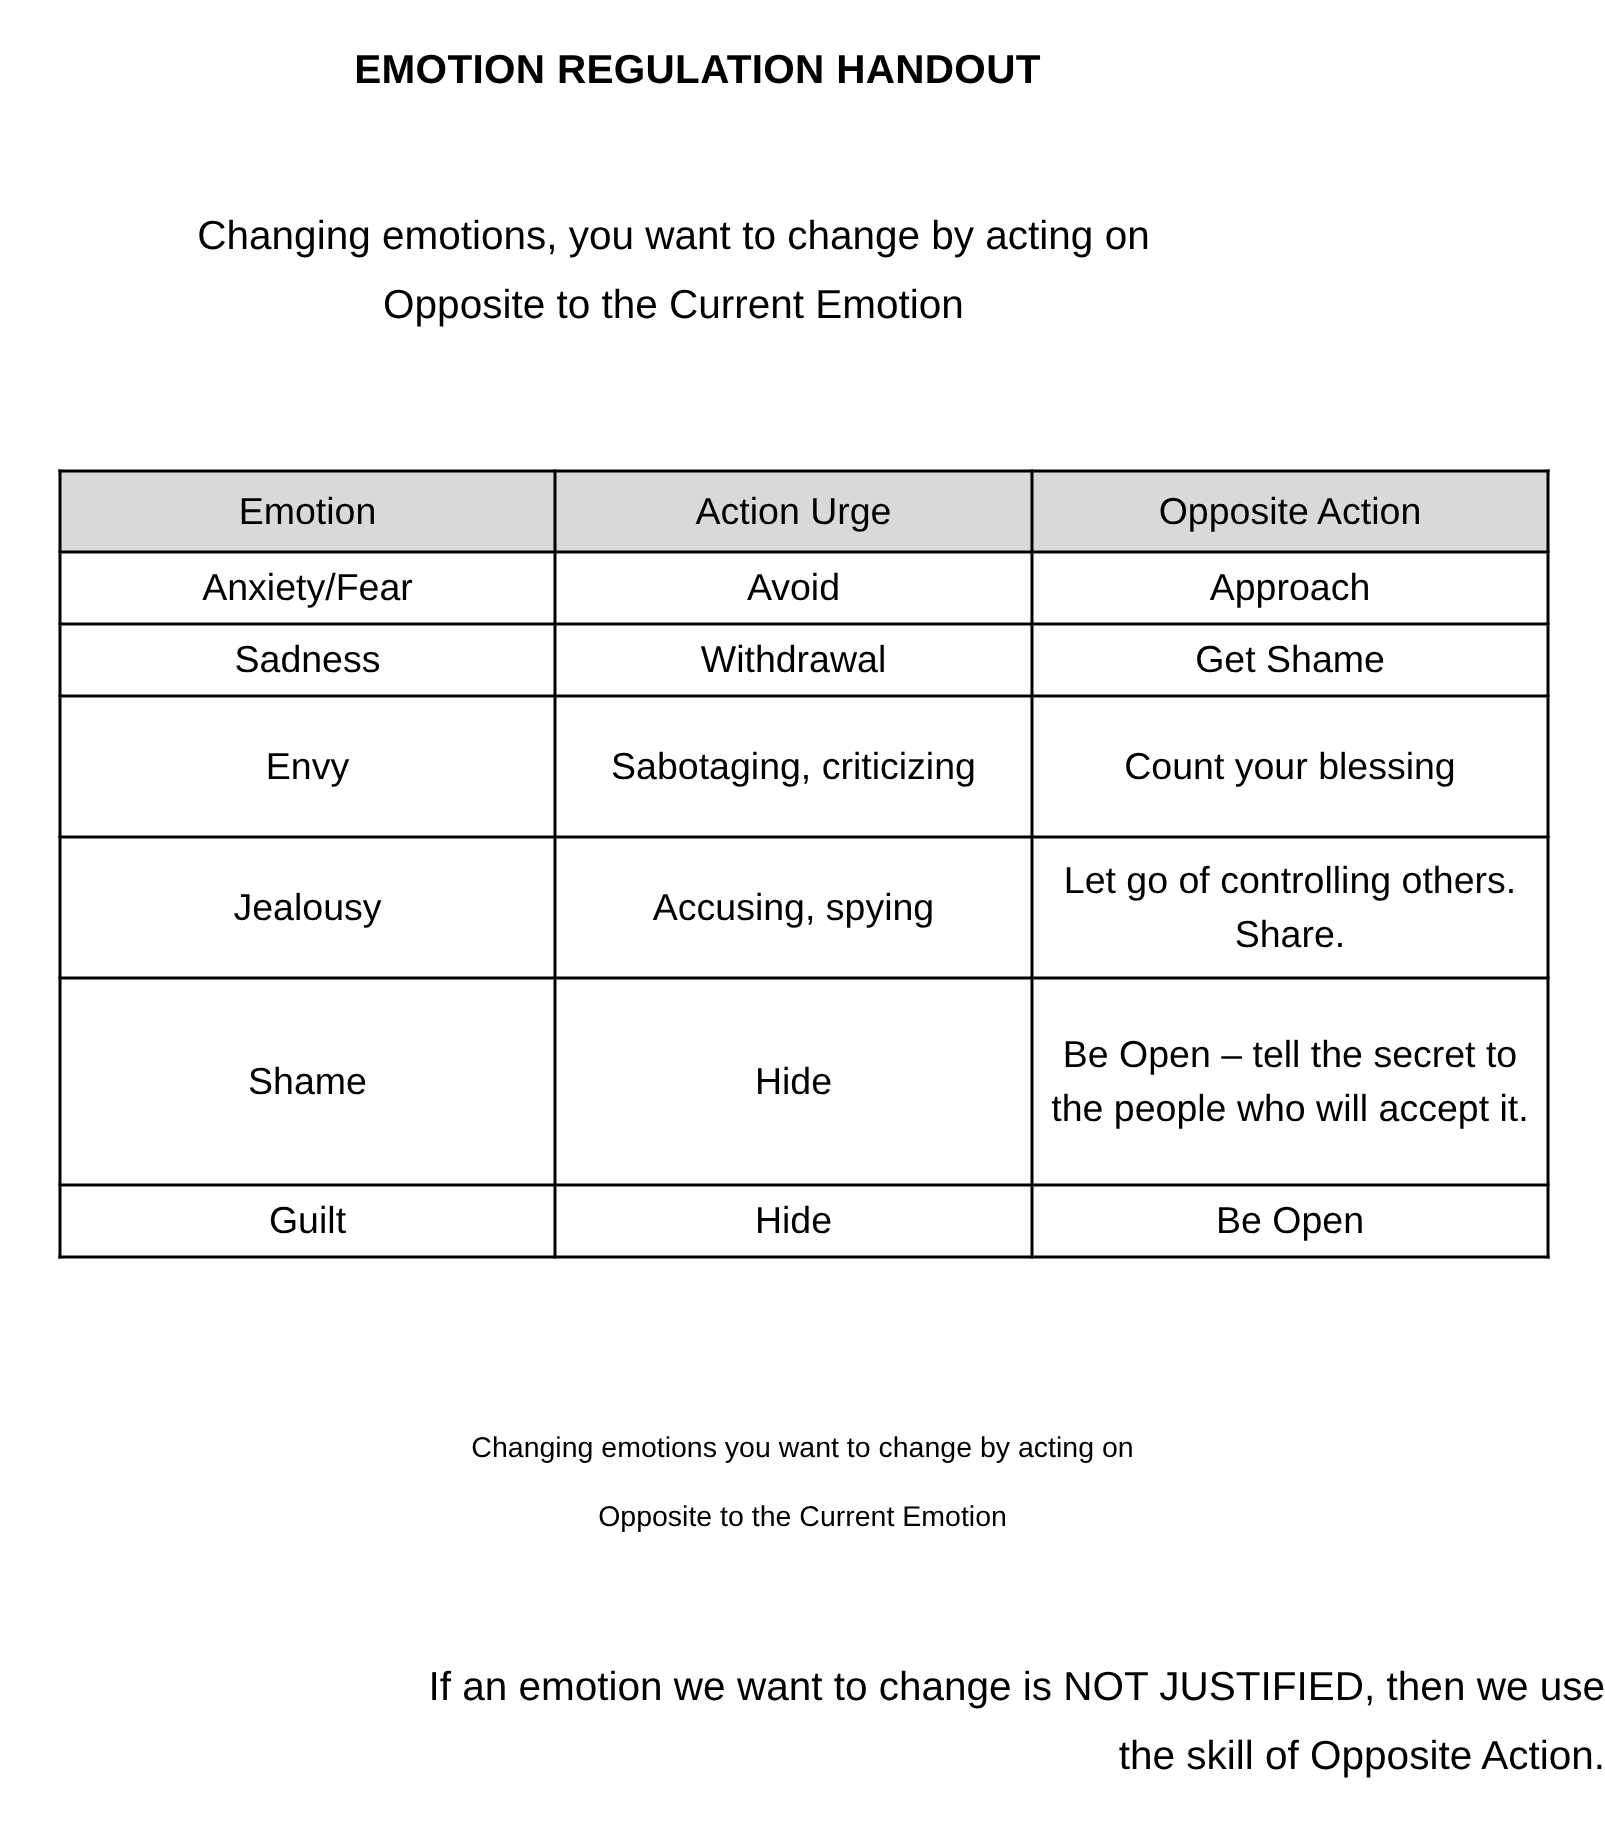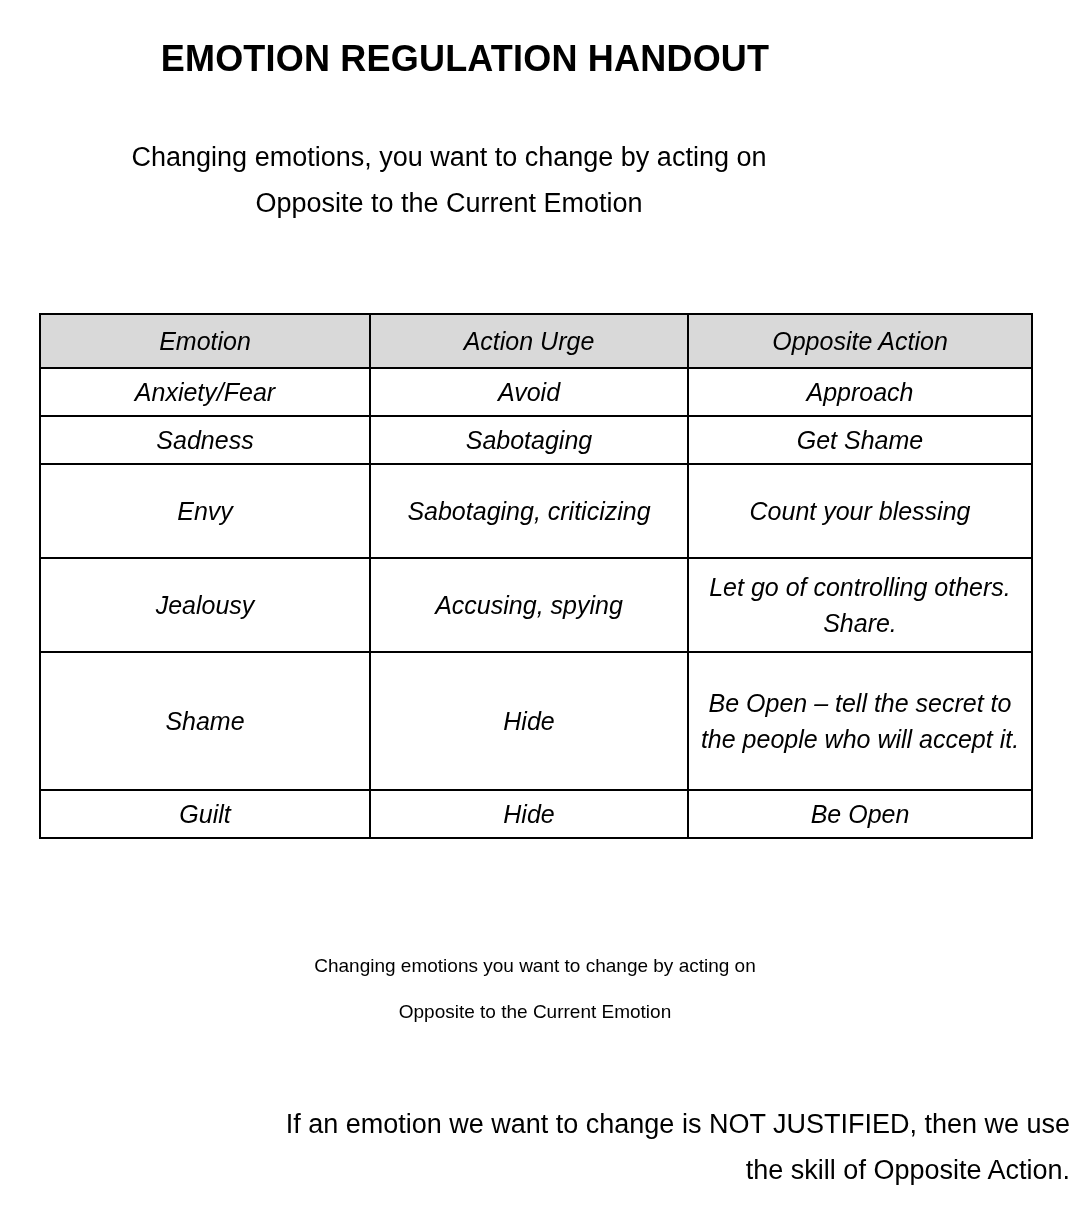--- a/index.html
+++ b/index.html
@@ -24,21 +24,21 @@
     box-sizing: border-box;
   }
 
   
   .doc-title {
     position: absolute;
     top: 12px;
     left: 0;
     width: 930px;
     text-align: center;
-    font-size: 36px;
+    font-size: 27px;
     font-weight: bold;
     letter-spacing: 0.2px;
     line-height: 1.25;
   }
 
   
   .intro-block {
     position: absolute;
     top: 134px;
     left: 0;
@@ -71,21 +71,20 @@
   table.er-table col.c-opposite { width: 344px; }
 
   table.er-table th,
   table.er-table td {
     border: 2px solid #000000;
     text-align: center;
     vertical-align: middle;
     padding: 4px 6px;
     line-height: 36px;
     font-weight: 400;
-    font-style: italic;
   }
   table.er-table thead th {
     background: #d9d9d9;
     height: 44px;
   }
   table.er-table tbody td {
     background: #ffffff;
   }
   
   tr.r-h  td { height: 38px; }
@@ -142,21 +141,21 @@
         </tr>
       </thead>
       <tbody>
         <tr class="r-h">
           <td>Anxiety/Fear</td>
           <td>Avoid</td>
           <td>Approach</td>
         </tr>
         <tr class="r-h">
           <td>Sadness</td>
-          <td>Sabotaging</td>
+          <td>Withdrawal</td>
           <td>Get Shame</td>
         </tr>
         <tr class="r-2l">
           <td>Envy</td>
           <td>Sabotaging, criticizing</td>
           <td>Count your blessing</td>
         </tr>
         <tr class="r-2l">
           <td>Jealousy</td>
           <td>Accusing, spying</td>

